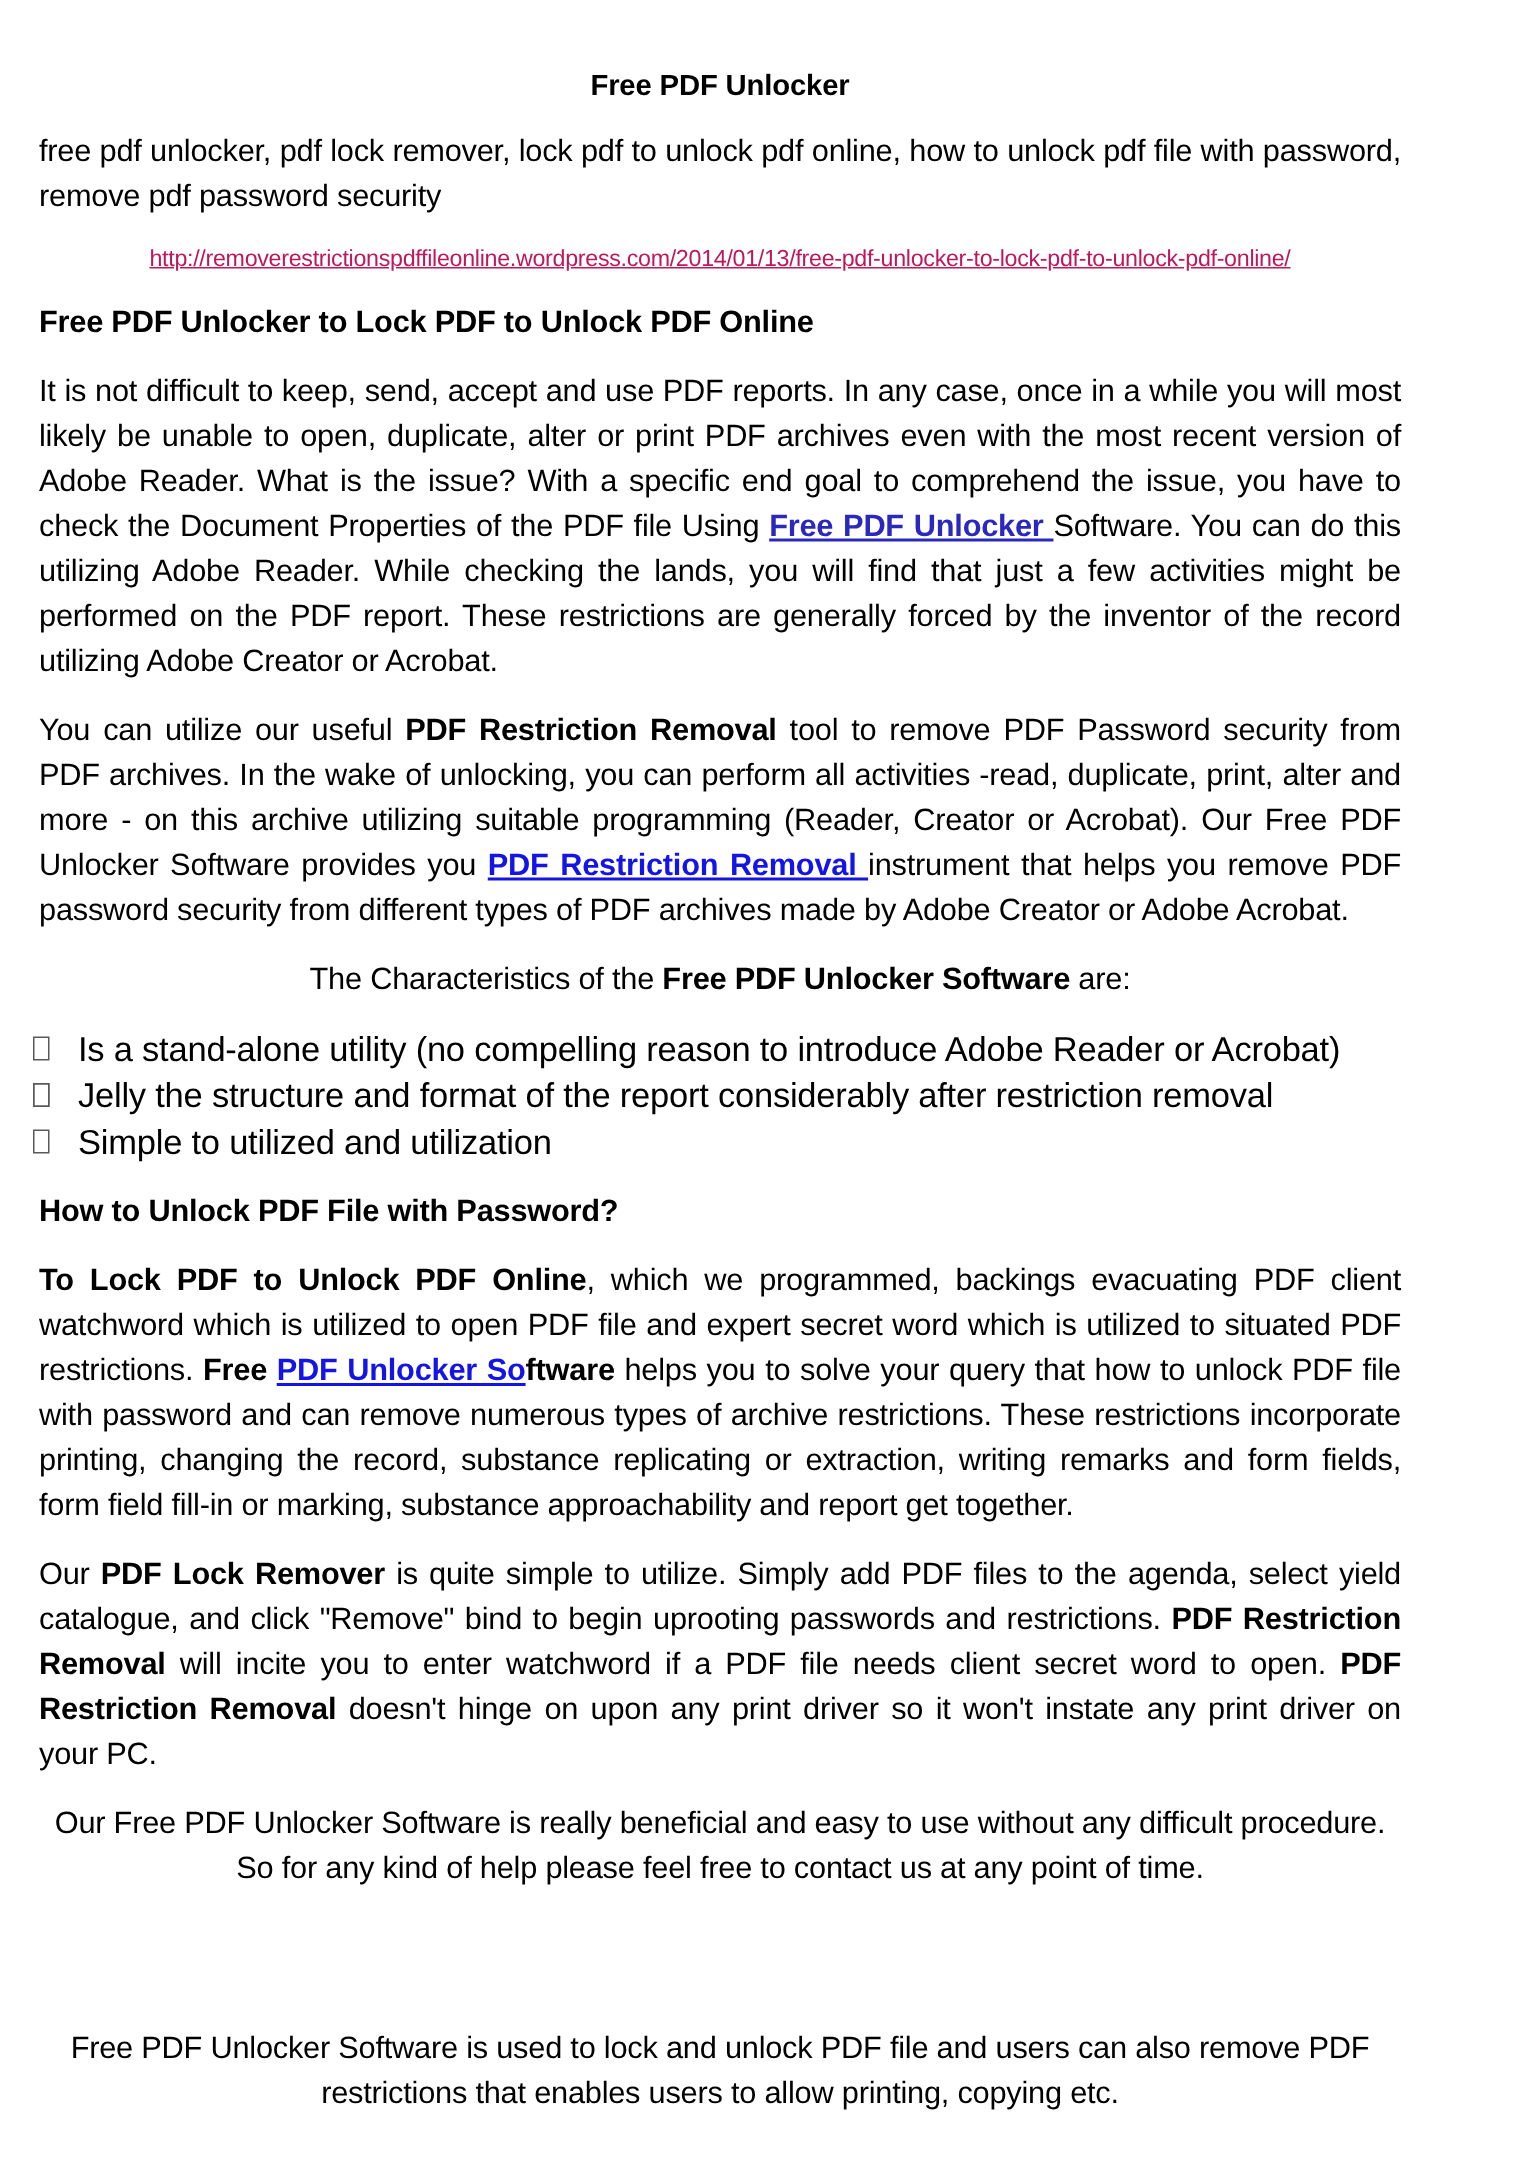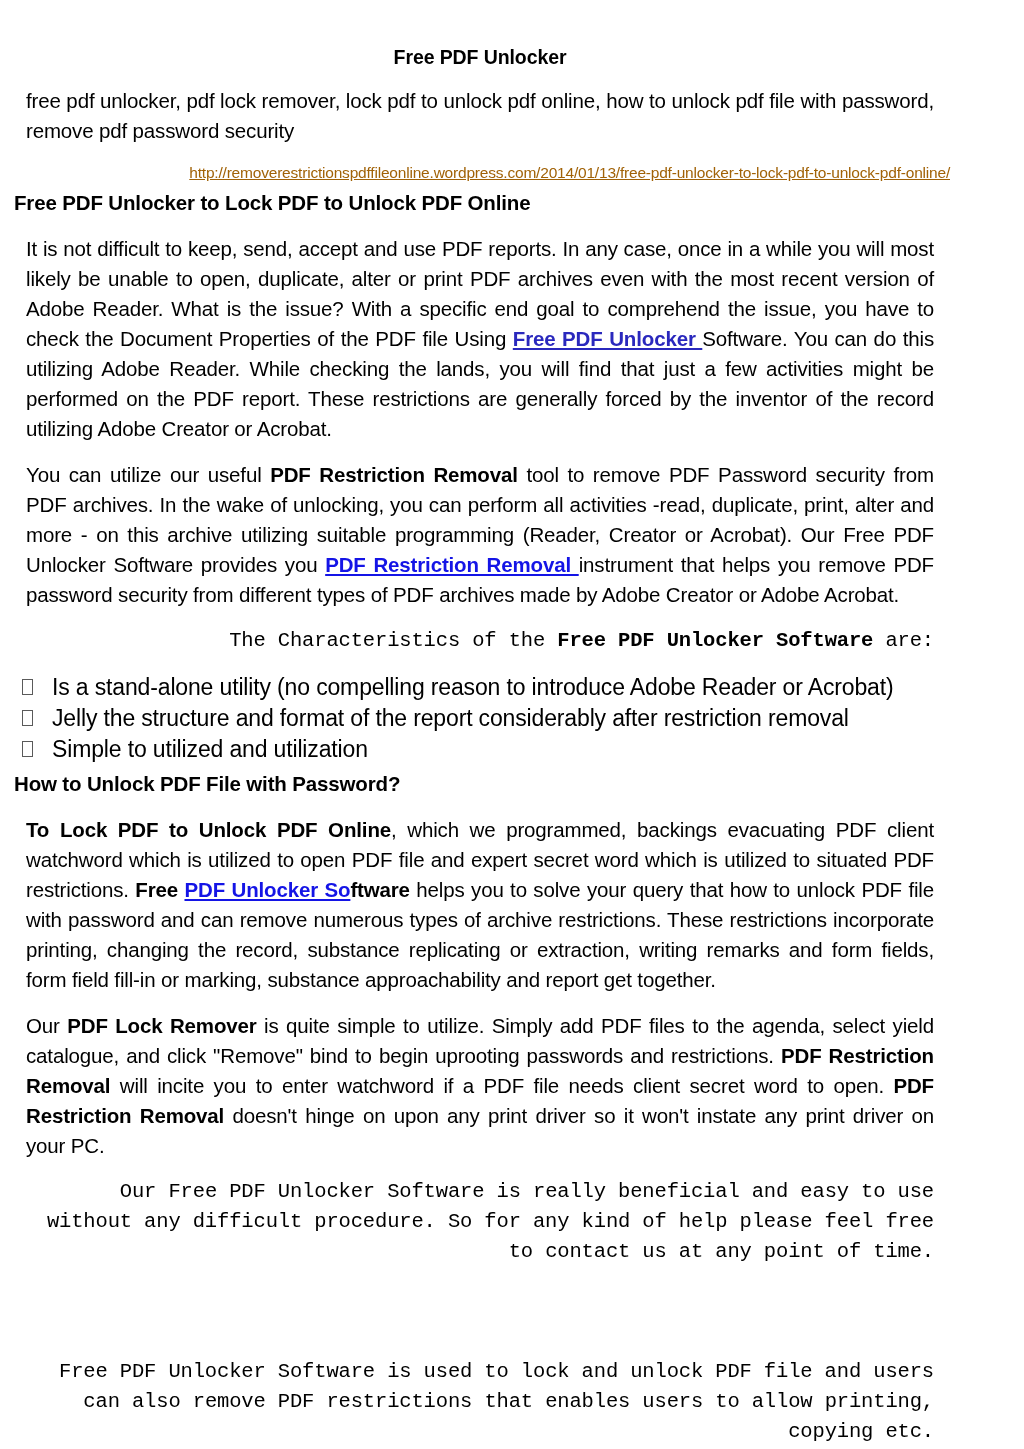--- a/index.html
+++ b/index.html
@@ -38,38 +38,37 @@
   }
   p.para {
     margin: 16px;
     font-size: 20.5px;
     line-height: 30px;
     text-align: justify;
     text-justify: inter-word;
     letter-spacing: -0.15px;
   }
   p.para.left {
-    text-align: right;
-    font-family: Liberation Mono, monospace;
+    text-align: center;
   }
   p.heading {
-    margin: 4px;
+    margin: 16px;
     font-size: 20.5px;
     line-height: 30px;
     font-weight: bold;
     text-align: left;
     letter-spacing: -0.15px;
   }
   .url-line {
     margin: 0;
     font-size: 15.5px;
     line-height: 22px;
-    color: #a16207;
+    color: #be185d;
     text-decoration: underline;
-    text-align: right;
+    text-align: center;
     letter-spacing: -0.2px;
     word-break: break-all;
   }
   b, strong { font-weight: bold; }
 
   a.link-a, .link-a {
     color: #2a28bd;
     text-decoration: underline;
     font-weight: bold;
   }

